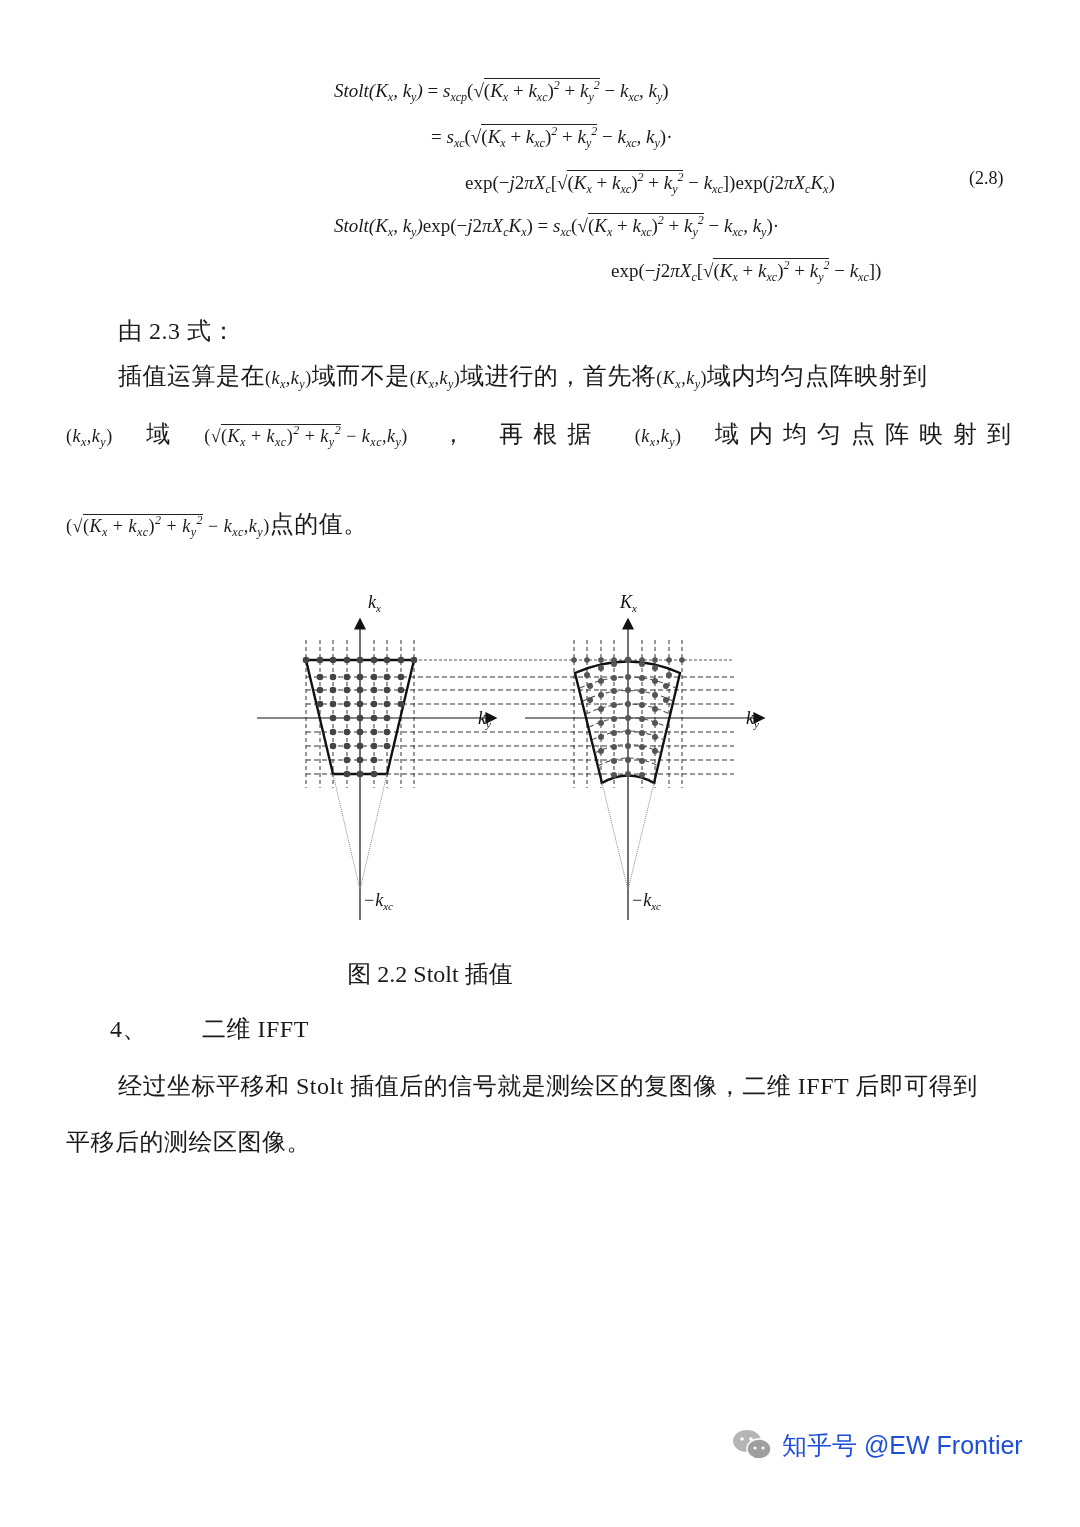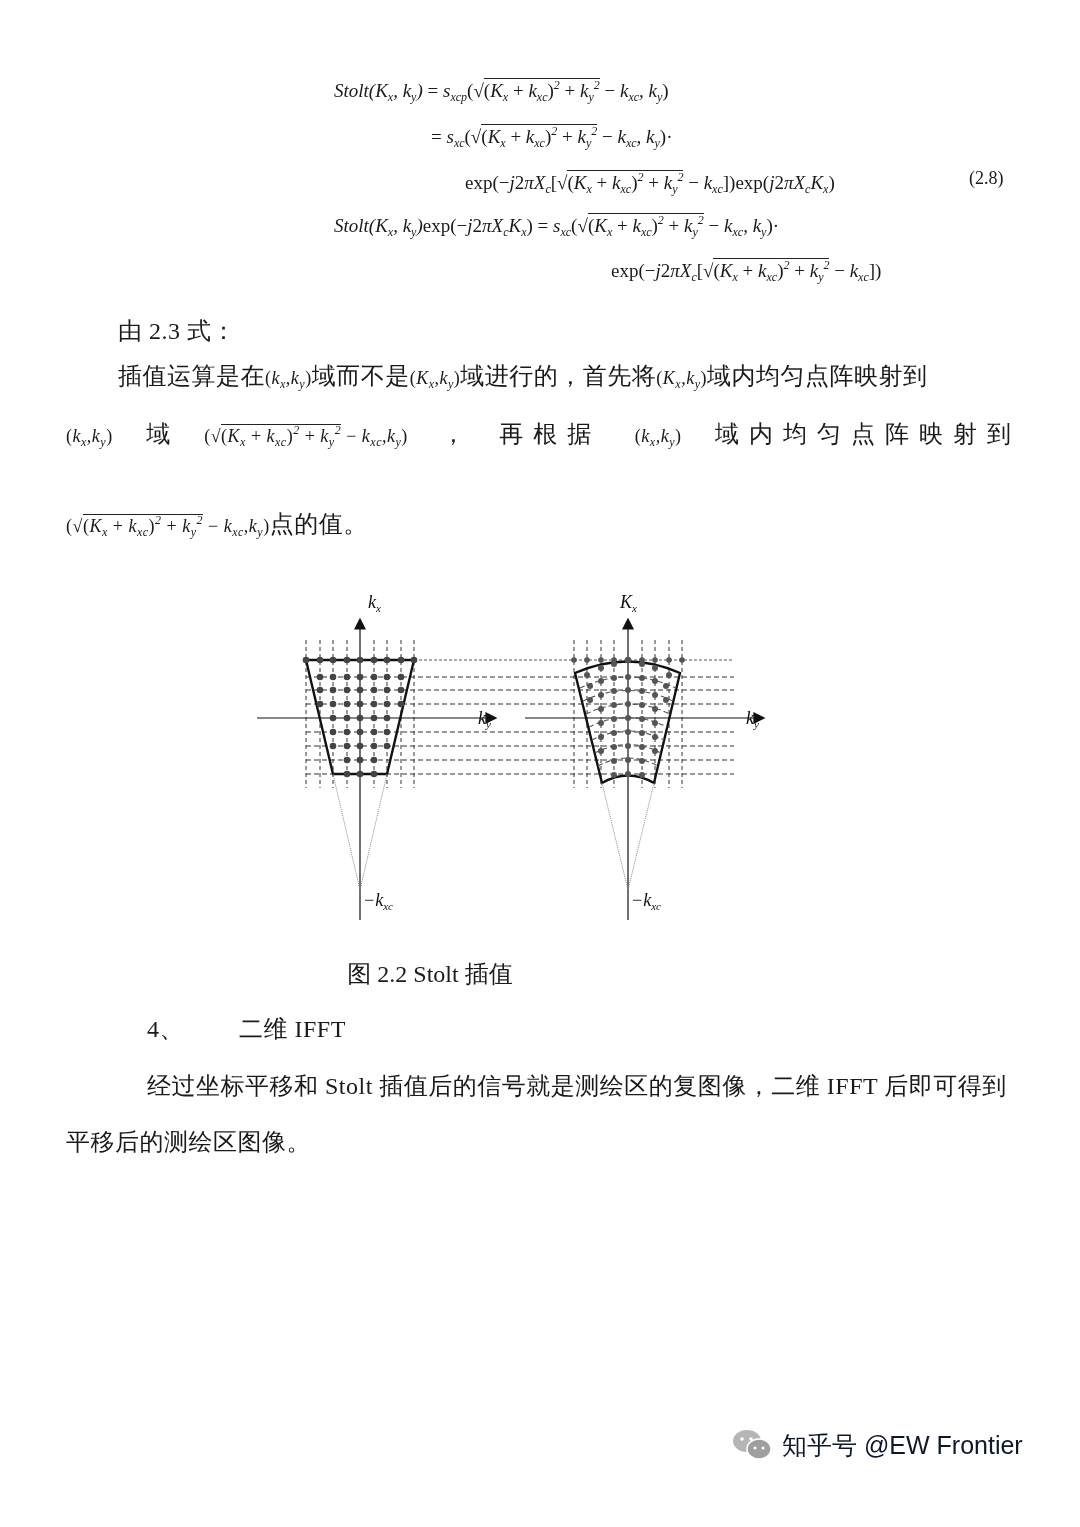--- a/index.html
+++ b/index.html
@@ -4,21 +4,21 @@
 <style>
   html, body { margin:0; padding:0; background:#ffffff; }
   body { width:1080px; height:1527px; position:relative; overflow:hidden;
          font-family:"Liberation Serif", "DejaVu Serif", serif; color:#1a1a1a; }
   .abs { position:absolute; }
   .math { font-family:"Liberation Serif", serif; font-style:italic; font-size:19px; white-space:nowrap; }
   .math .up { font-style:normal; }
   .eqnum { font-family:"Liberation Serif", serif; font-size:18px; }
   .para { font-size:24px; line-height:1; white-space:nowrap; letter-spacing:0.5px; }
   .caption { font-size:24px; }
-  .watermark { font-family:"Liberation Sans", sans-serif; font-size:25px; color:#0f172a; }
+  .watermark { font-family:"Liberation Sans", sans-serif; font-size:25px; color:#1d4ed8; }
   sub { font-size:12px; vertical-align:-4px; }
   sup { font-size:12px; vertical-align:8px; }
   .sqrt { border-top:1.4px solid #222; padding-top:1px; }
 </style>
 </head>
 <body>
 
 <div>
   <div class="abs math" style="left:334px;top:78px;">
     Stolt(K<sub>x</sub>, k<sub>y</sub>) <span class="up">=</span> s<sub>xcp</sub><span class="up">(</span><span class="up">√</span><span class="sqrt"><span class="up">(</span>K<sub>x</sub> <span class="up">+</span> k<sub>xc</sub><span class="up">)</span><sup>2</sup> <span class="up">+</span> k<sub>y</sub><sup>2</sup></span> <span class="up">−</span> k<sub>xc</sub>, k<sub>y</sub><span class="up">)</span>
@@ -240,27 +240,27 @@
         <circle cx="392" cy="195" r="3"></circle>
     </g>
     <text x="370" y="28" font-family="Liberation Serif, serif" font-style="italic" font-size="18" fill="#111">K<tspan font-size="11" dy="4">x</tspan></text>
     <text x="496" y="144" font-family="Liberation Serif, serif" font-style="italic" font-size="18" fill="#111">k<tspan font-size="11" dy="4">y</tspan></text>
     <text x="381" y="326" font-family="Liberation Serif, serif" font-style="italic" font-size="18" fill="#111">−k<tspan font-size="11" dy="4">xc</tspan></text>
   </g>
 </svg>
 
 <div class="abs caption" style="left:0;width:860px;text-align:center;top:958px;">图 2.2 Stolt 插值</div>
 
-<div class="abs para" style="left:110px;top:1017px;margin-left:37px;">
+<div class="abs para" style="left:110px;top:1017px;">
   <span>4、</span>
   <span style="display:inline-block;width:42px"></span>
   <span>二维 IFFT</span>
 </div>
 
-<div class="abs para" style="left:118px;top:1074px;margin-left:29px;">经过坐标平移和 Stolt 插值后的信号就是测绘区的复图像，二维 IFFT 后即可得到</div>
+<div class="abs para" style="left:118px;top:1074px;">经过坐标平移和 Stolt 插值后的信号就是测绘区的复图像，二维 IFFT 后即可得到</div>
 <div class="abs para" style="left:66px;top:1130px;">平移后的测绘区图像。</div>
 
 <div class="abs watermark" style="left:732px;top:1428px;display:flex;align-items:center;gap:10px;">
   <svg width="40" height="34" viewBox="0 0 40 34">
     <ellipse cx="15" cy="13" rx="14" ry="11" fill="#b5b5b5"></ellipse>
     <ellipse cx="27" cy="21" rx="12" ry="10" fill="#9f9f9f" stroke="#fff" stroke-width="1.5"></ellipse>
     <circle cx="10" cy="11" r="1.8" fill="#fff"></circle>
       <circle cx="19" cy="11" r="1.8" fill="#fff"></circle>
     <circle cx="23" cy="20" r="1.5" fill="#fff"></circle>
       <circle cx="31" cy="20" r="1.5" fill="#fff"></circle>

